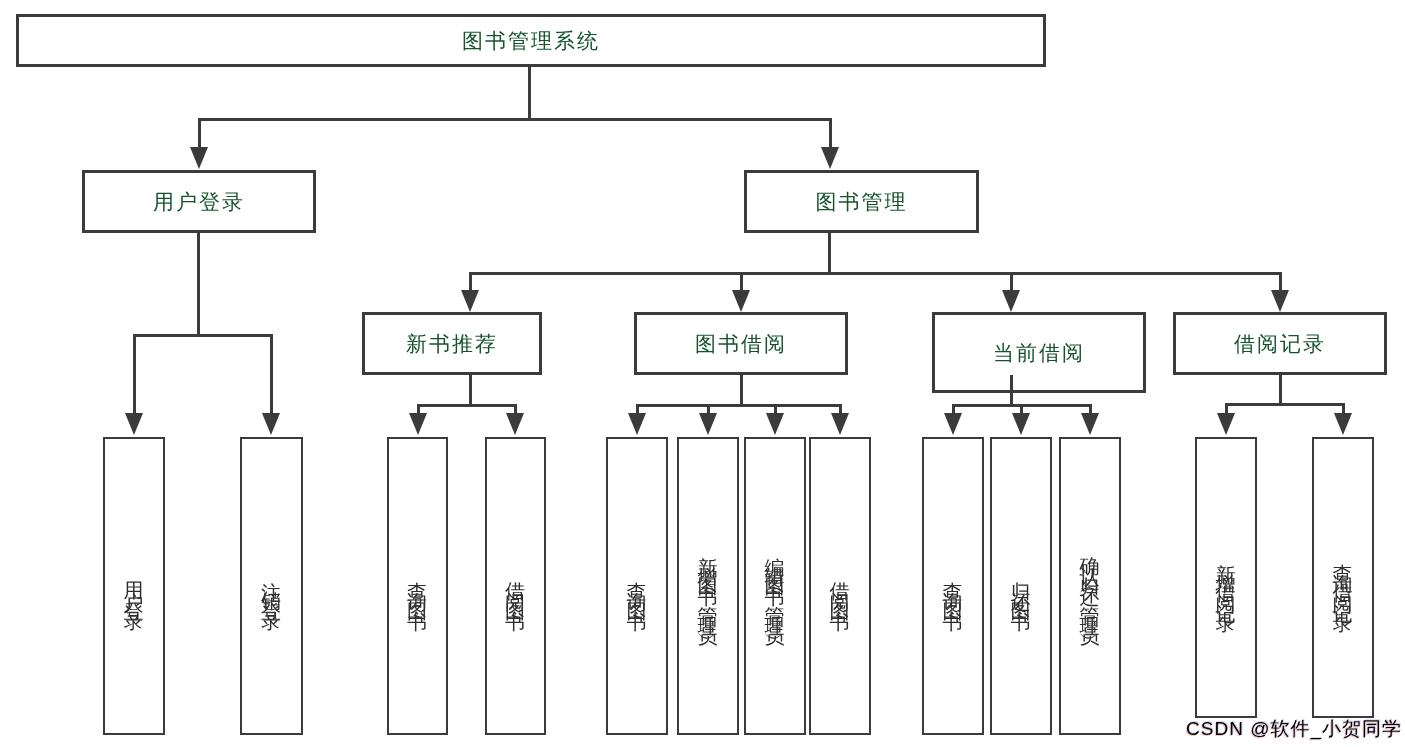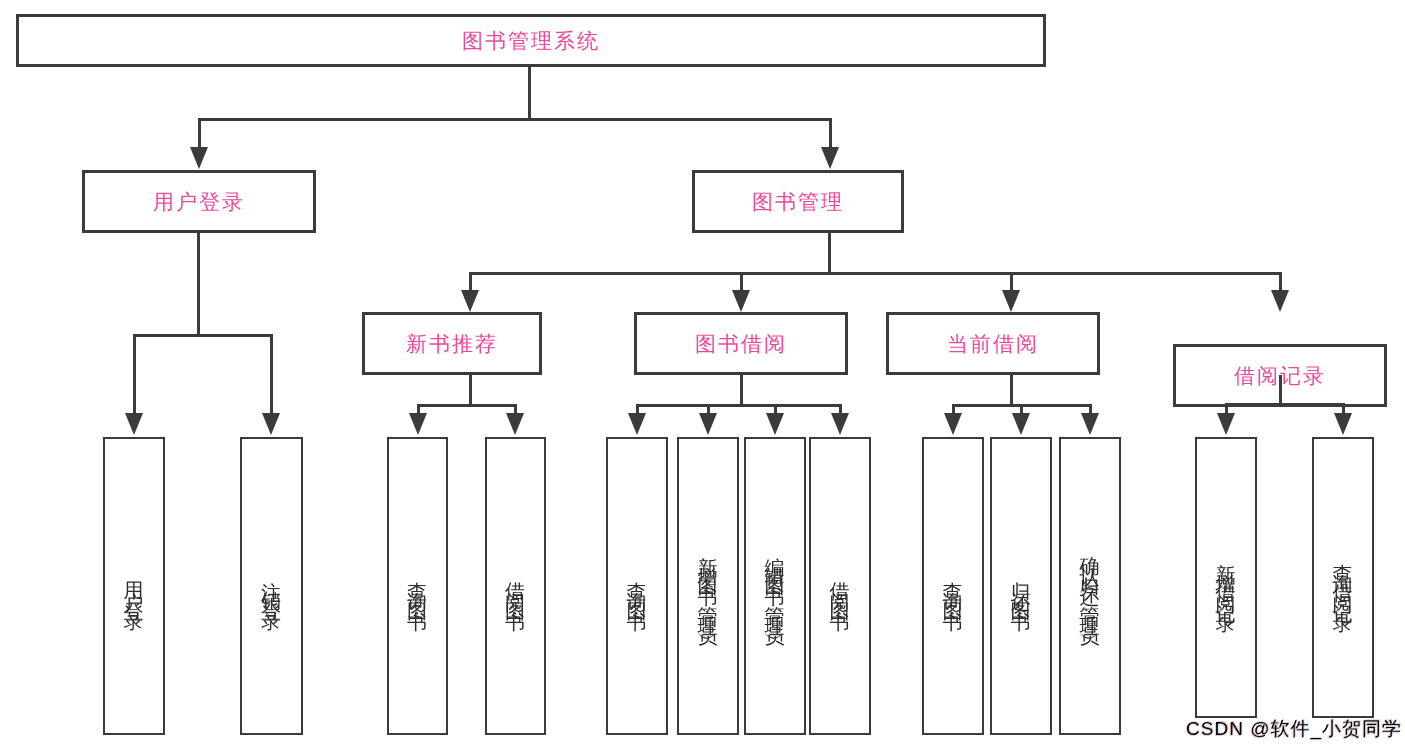--- a/index.html
+++ b/index.html
@@ -3,21 +3,21 @@
 <meta charset="utf-8">
 <style>
   html,body{margin:0;padding:0;background:#ffffff;}
   .stage{
     position:relative;width:1405px;height:747px;background:#ffffff;overflow:hidden;
     font-family:"Liberation Sans","DejaVu Sans",sans-serif;color:#2d2d2d;
   }
   .box{
     position:absolute;box-sizing:border-box;border:3px solid #3b3b3b;background:#ffffff;
     display:flex;align-items:center;justify-content:center;
-    font-size:21px;letter-spacing:2px;color:#ec4899;
+    font-size:21px;letter-spacing:2px;color:#14532d;
   }
   .vbox{
     position:absolute;box-sizing:border-box;border:2px solid #3b3b3b;background:#ffffff;
     display:flex;align-items:center;justify-content:center;
   }
   .vbox span{
     writing-mode:vertical-rl;text-orientation:mixed;
     font-size:20px;letter-spacing:10px;line-height:1;color:#2d2d2d;white-space:nowrap;
   }
   .hline,.vline{position:absolute;background:#3b3b3b;}
@@ -48,21 +48,21 @@
     <div class="hline" style="left:198px;top:118px;width:634px;"></div>
     <div class="vline" style="left:198px;top:118px;height:32px;"></div>
     <div class="arrow" style="left:190px;top:147px;"></div>
     <div class="vline" style="left:829px;top:118px;height:32px;"></div>
     <div class="arrow" style="left:821px;top:147px;"></div>
   </div>
 
   <div class="box" style="left:82px;top:170px;width:234px;height:63px;">
     <span>用户登录</span>
   </div>
-  <div class="box" style="left:692px;top:170px;width:212px;height:63px;">
+  <div class="box" style="left:744px;top:170px;width:235px;height:63px;">
     <span>图书管理</span>
   </div>
 
   <div>
     <div class="vline" style="left:197px;top:233px;height:104px;"></div>
     <div class="hline" style="left:133px;top:334px;width:140px;"></div>
     <div class="vline" style="left:133px;top:334px;height:82px;"></div>
     <div class="arrow" style="left:125px;top:413px;"></div>
     <div class="vline" style="left:270px;top:334px;height:82px;"></div>
     <div class="arrow" style="left:262px;top:413px;"></div>
@@ -80,24 +80,24 @@
     <div class="vline" style="left:1279px;top:272px;height:20px;"></div>
     <div class="arrow" style="left:1271px;top:290px;"></div>
   </div>
 
   <div class="box" style="left:362px;top:312px;width:180px;height:63px;">
     <span>新书推荐</span>
   </div>
   <div class="box" style="left:634px;top:312px;width:214px;height:63px;align-items:center;">
     <span>图书借阅</span>
   </div>
-  <div class="box" style="left:886px;top:312px;width:214px;height:63px;">
+  <div class="box" style="left:932px;top:312px;width:214px;height:81px;">
     <span>当前借阅</span>
   </div>
-  <div class="box" style="left:1173px;top:312px;width:214px;height:63px;margin-top:32px;">
+  <div class="box" style="left:1173px;top:312px;width:214px;height:63px;">
     <span>借阅记录</span>
   </div>
 
   <div>
     <div class="vline" style="left:469px;top:375px;height:31px;"></div>
     <div class="hline" style="left:417px;top:404px;width:100px;"></div>
     <div class="vline" style="left:417px;top:404px;height:12px;"></div>
     <div class="arrow" style="left:409px;top:413px;"></div>
     <div class="vline" style="left:514px;top:404px;height:12px;"></div>
     <div class="arrow" style="left:506px;top:413px;"></div>

